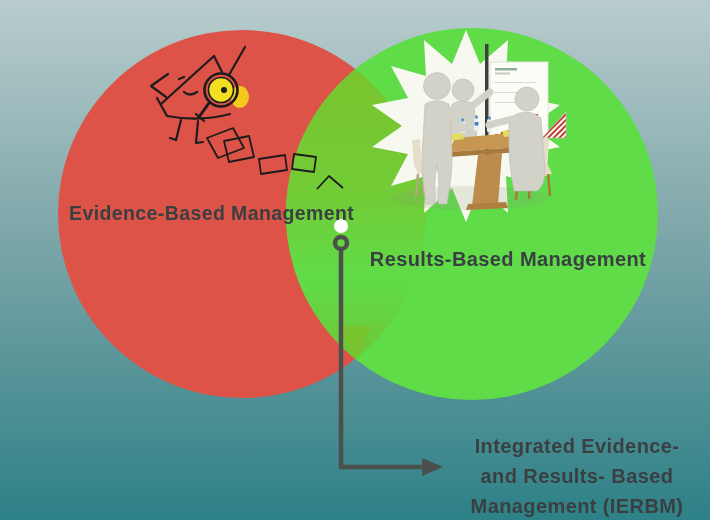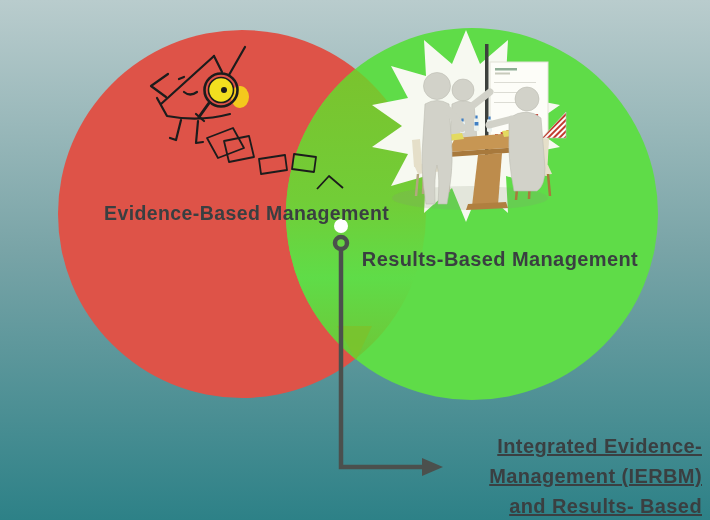--- a/index.html
+++ b/index.html
@@ -7,23 +7,23 @@
     width:710px;height:520px;overflow:hidden;position:relative;
     font-family:"Liberation Sans","DejaVu Sans",sans-serif;
     background:linear-gradient(180deg,var(--bg-top) 0%,var(--bg-mid) 48%,var(--bg-bottom) 100%);
   }
   #stage{position:absolute;left:0;top:0;width:710px;height:520px;}
   svg{position:absolute;left:0;top:0;}
   .label{
     position:absolute;font-weight:700;color:var(--ink);
     letter-spacing:.4px;
   }
-  #label-left{left:69px;top:202px;font-size:19.5px;line-height:22px;white-space:nowrap;margin-left:35px;}
-  #label-right{left:350px;top:245px;width:300px;font-size:20px;line-height:28px;text-align:center;}
-  #label-intersection{left:452px;top:431px;width:250px;font-size:20px;line-height:30px;text-align:right;text-decoration:underline;}
+  #label-left{left:69px;top:202px;font-size:19.5px;line-height:22px;white-space:nowrap;}
+  #label-right{left:358px;top:245px;width:300px;font-size:20px;line-height:28px;text-align:center;}
+  #label-intersection{left:452px;top:431px;width:250px;font-size:20px;line-height:30px;text-align:center;}
   .label span{display:block;}
 </style>
 </head>
 <body>
 
 <div id="stage">
   <svg width="710" height="520" viewBox="0 0 710 520">
     <defs>
       <clipPath id="clip-red">
           <circle cx="242" cy="214" r="184"></circle>
@@ -180,16 +180,16 @@
   </svg>
 
   <div class="label" id="label-left">Evidence-Based Management</div>
 
   <div class="label" id="label-right">
     <span>Results-Based Management</span>
   </div>
 
   <div class="label" id="label-intersection">
     <span>Integrated Evidence-</span>
+    <span>and Results- Based</span>
     <span>Management (IERBM)</span>
-    <span>and Results- Based</span>
   </div>
 </div>
 
 </body></html>

